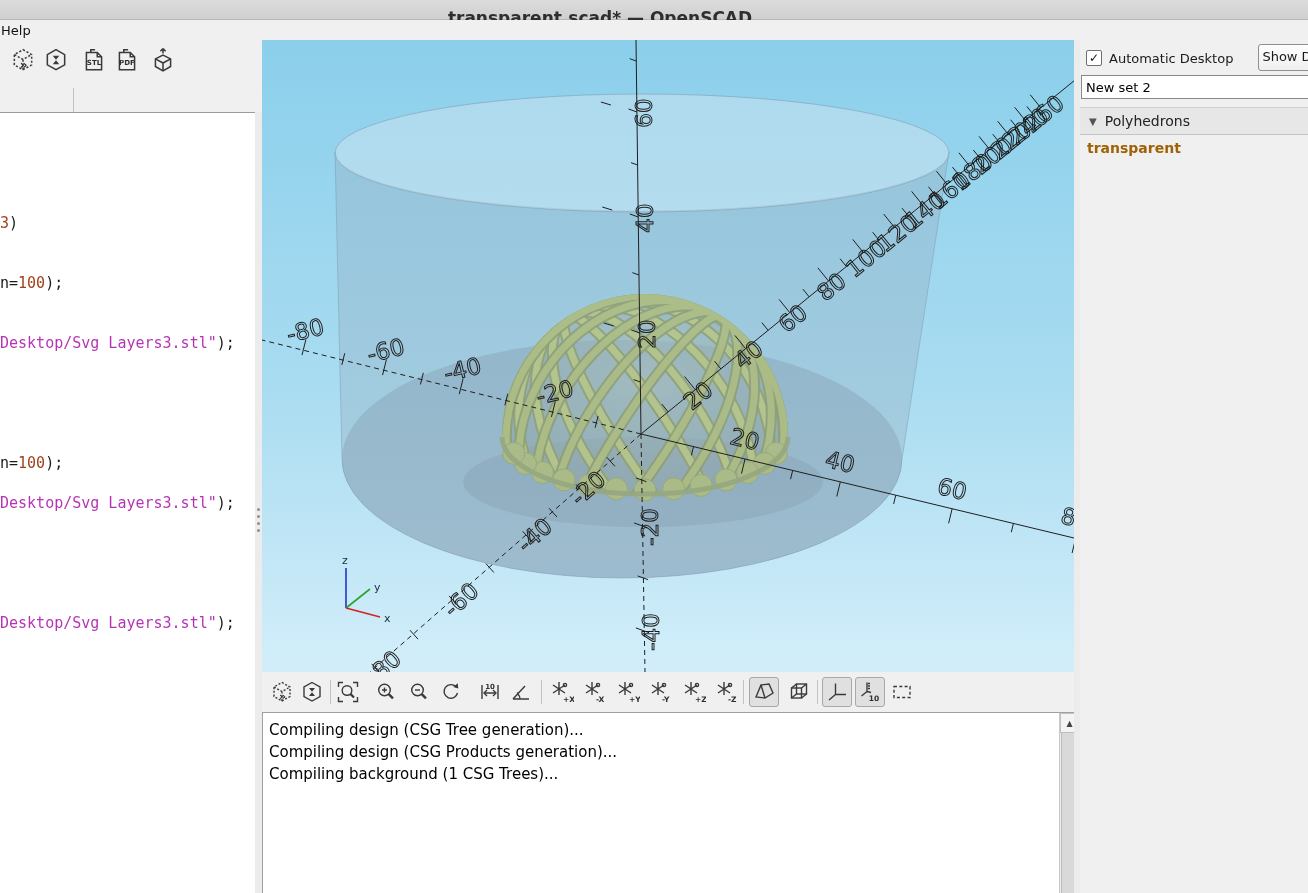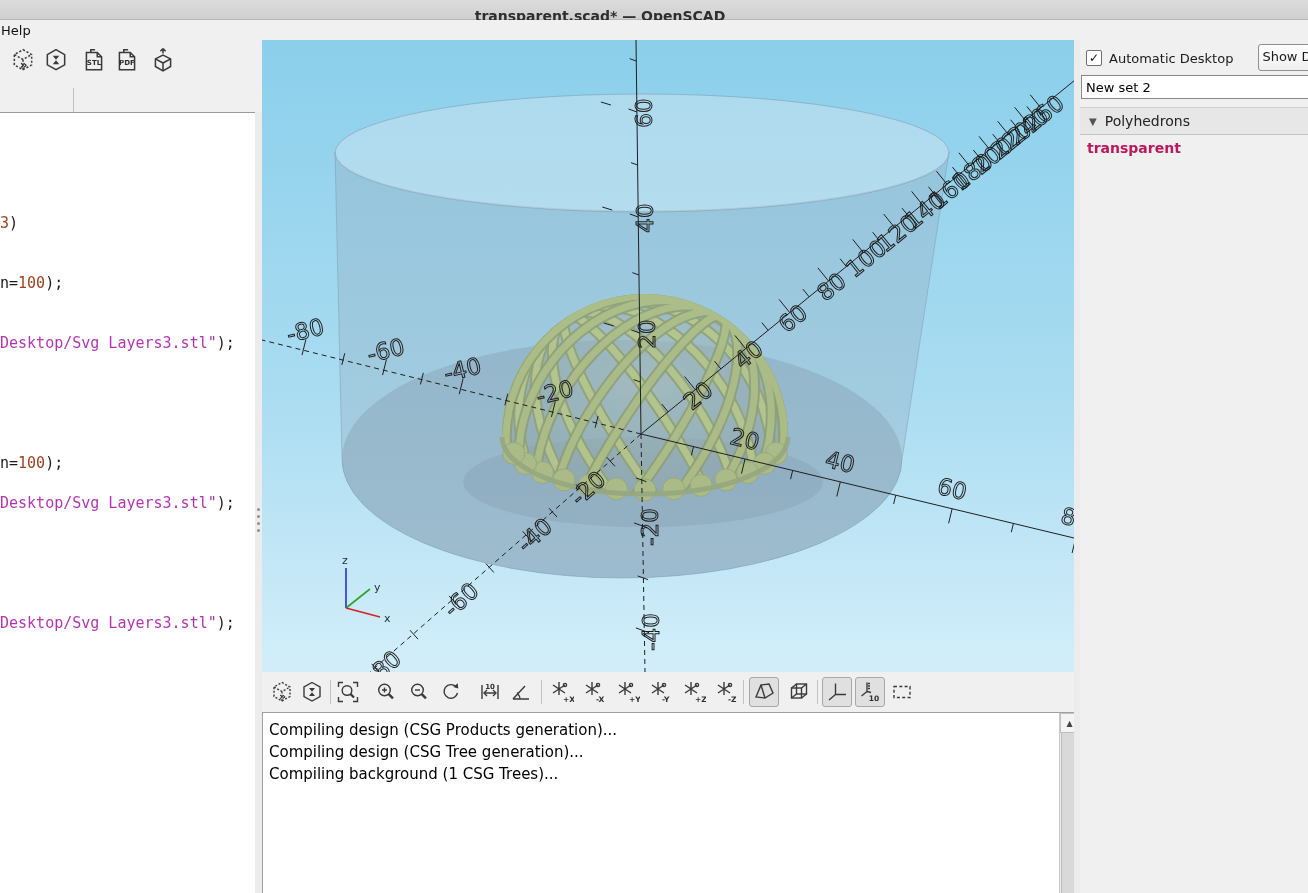--- a/index.html
+++ b/index.html
@@ -3,21 +3,21 @@
 <meta charset="utf-8">
 <style>
   html,body{margin:0;padding:0;}
   body{width:1308px;height:893px;overflow:hidden;position:relative;background:#f0f0f1;
        font-family:"DejaVu Sans","Liberation Sans",sans-serif;font-size:13px;color:#1a1a1a;}
   .abs{position:absolute;}
   
   #titlebar{left:0;top:0;width:1308px;height:19px;background:linear-gradient(#dcdcdc,#cfcfcf);
             border-bottom:1px solid #b6b6b6;}
   #titlebar .title{position:absolute;left:0;top:8px;width:1200px;text-align:center;
-            font-weight:bold;font-size:14px;color:#2e2e2e;}
+            font-weight:bold;font-size:17px;color:#2e2e2e;}
   #menubar{left:0;top:20px;width:1308px;height:20px;background:#f0f0f1;}
   .menu-item{position:absolute;left:-4px;top:2px;padding:1px 5px;color:#111;}
   
   #toolbar-left{left:0;top:40px;width:262px;height:72px;background:#f0f0f1;}
   .tbtn{position:absolute;width:28px;height:28px;display:flex;align-items:center;justify-content:center;}
   .tbtn svg{display:block;}
   .tsep{position:absolute;width:1px;background:#c2c2c2;}
   .pressed{background:#e0e0e0;border:1px solid #a8a8a8;border-radius:3px;}
   .icon-stroke{stroke:#3a3a3a;stroke-width:1.4;fill:none;}
   .icon-text{font-family:"DejaVu Sans",sans-serif;font-weight:bold;fill:#2e2e2e;stroke:none;}
@@ -55,21 +55,21 @@
                     display:flex;align-items:center;justify-content:center;font-size:12px;font-weight:bold;color:#111;}
   #auto-preview-label{margin-left:7px;font-size:13px;}
   #show-details-btn{position:absolute;left:178px;top:4px;width:64px;height:25px;background:linear-gradient(#fdfdfd,#f0f0f0);
                     border:1px solid #8f8f8f;border-radius:3px;font-size:13px;text-align:center;line-height:23px;}
   #preset-input{position:absolute;left:1px;top:35px;width:220px;height:20px;border:1px solid #888;background:#fff;
                 font-size:13px;padding:1px 4px;font-family:"DejaVu Sans",sans-serif;}
   #params-header{position:absolute;left:0;top:67px;width:228px;height:26px;background:#e7e7e7;
                  border-top:1px solid #cfcfcf;border-bottom:1px solid #c4c4c4;display:flex;align-items:center;}
   #params-caret{margin-left:9px;font-size:10px;color:#555;}
   #params-title{margin-left:8px;font-size:14px;color:#222;}
-  #param-name{position:absolute;left:7px;top:100px;font-size:14px;font-weight:bold;color:#be185d;}
+  #param-name{position:absolute;left:7px;top:100px;font-size:14px;font-weight:bold;color:#a16207;}
 </style>
 </head>
 <body>
 
 <div id="titlebar" class="abs">
   <div class="title">transparent.scad* — OpenSCAD</div>
 </div>
 <div id="menubar" class="abs">
   <span class="menu-item">Help</span>
 </div>
@@ -449,22 +449,22 @@
   </span>
   <span class="tbtn" style="left:626px;top:6px;">
     <svg width="24" height="24" viewBox="0 0 24 24">
       <rect class="icon-stroke" x="4" y="6.5" width="16" height="11" stroke-dasharray="3,2.3"></rect>
     </svg>
   </span>
 </div>
 
 <div id="console" class="abs">
   <div id="console-lines">
+      <div>Compiling design (CSG Tree generation)...</div>
       <div>Compiling design (CSG Products generation)...</div>
-      <div>Compiling design (CSG Tree generation)...</div>
       <div>Compiling background (1 CSG Trees)...</div>
     </div>
   <div id="console-scrollbar">
     <div id="console-scroll-up">▲</div>
     <div id="console-scroll-thumb"></div>
   </div>
 </div>
 <div id="splitter2" class="abs"></div>
 
 <div id="right-panel" class="abs">

